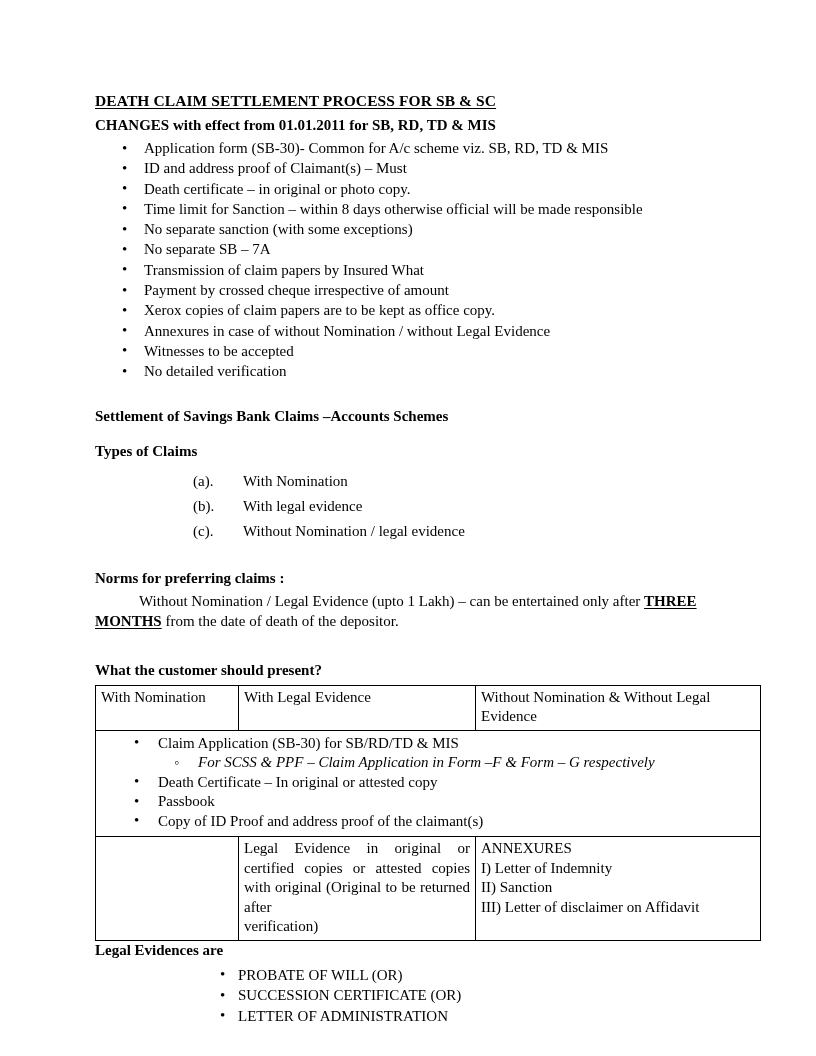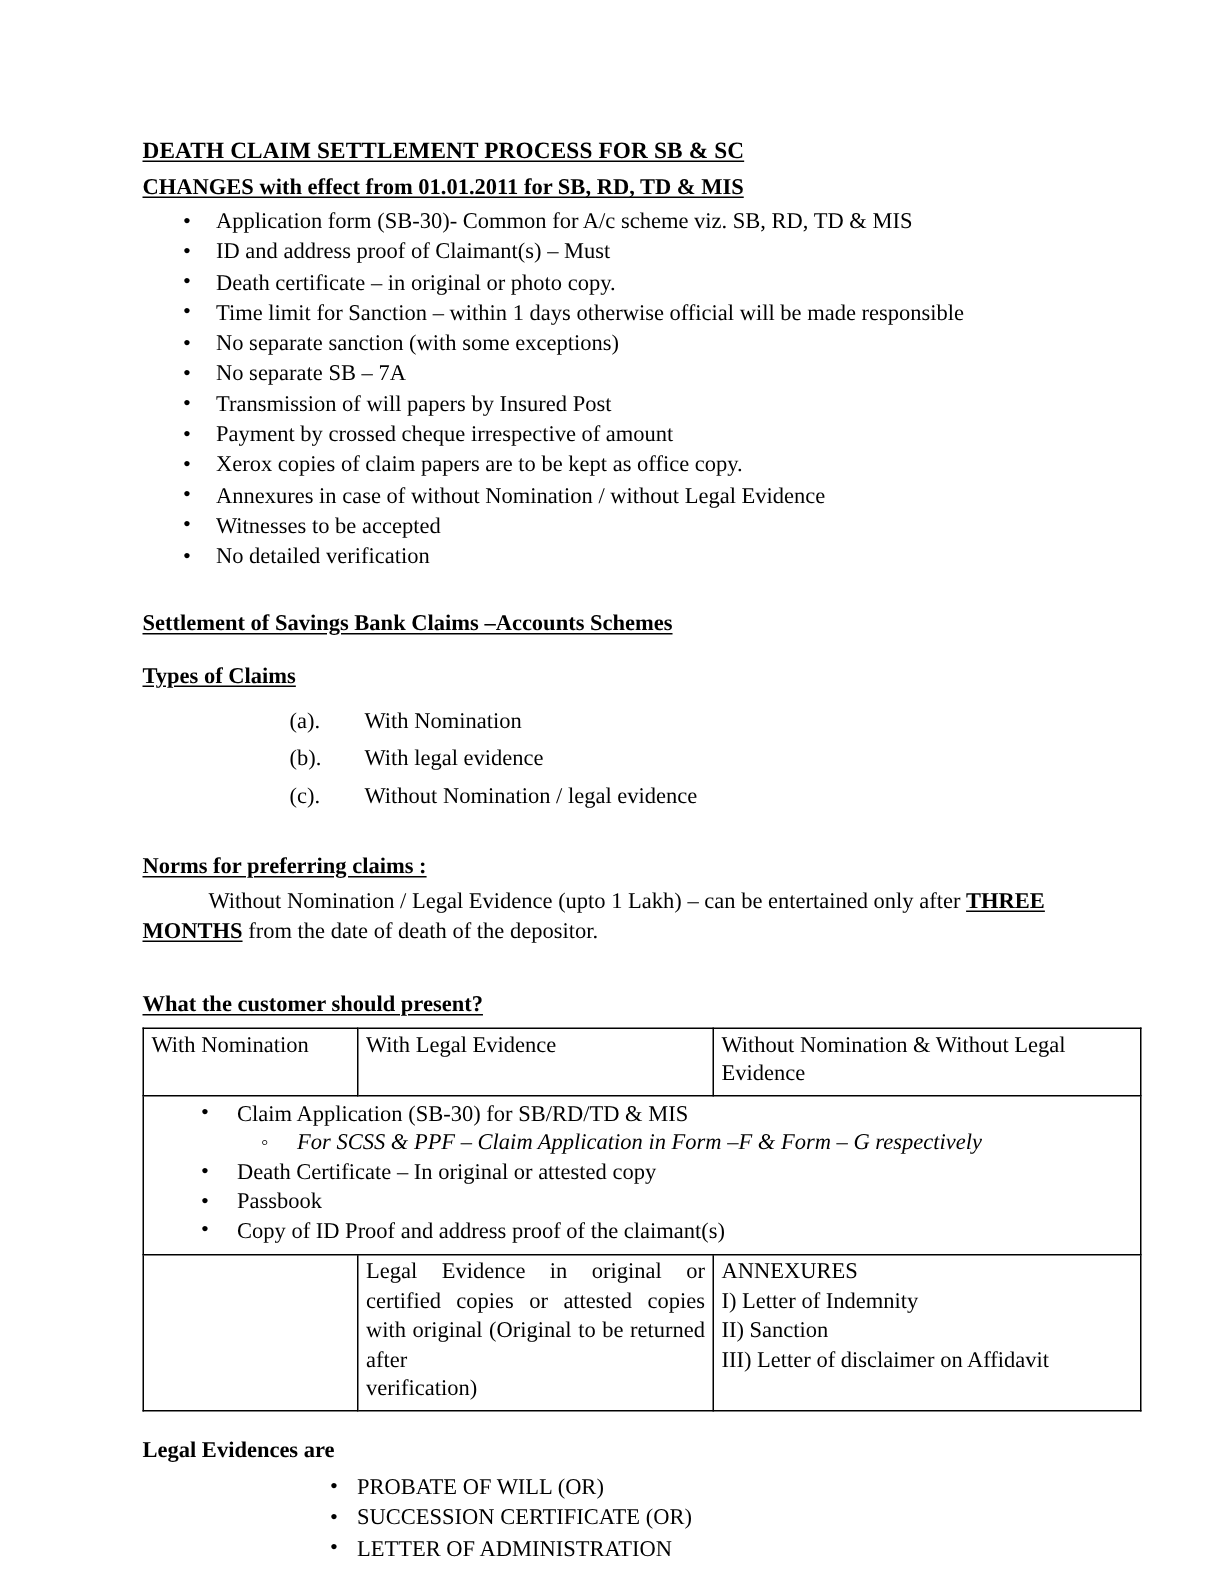--- a/index.html
+++ b/index.html
@@ -35,21 +35,20 @@
   .doc-title span {
     text-decoration: underline;
     text-underline-offset: 2px;
   }
   .sec-head {
     font-weight: bold;
     font-size: 15px;
     margin: 0 0 4px 0;
   }
   .sec-head span {
-    text-decoration: underline;
     text-underline-offset: 2px;
   }
   ul.bullets {
     list-style: none;
     margin: 0;
     padding: 0;
   }
   ul.bullets > li {
     position: relative;
     font-size: 15px;
@@ -153,21 +152,21 @@
     display: block;
     text-align: right;
     text-align-last: left;
   }
   .annex-title {
     text-underline-offset: 2px;
   }
   .legal-ev-head {
     font-weight: bold;
     font-size: 15px;
-    margin-top: 18px;
+    margin-top: 1px;
   }
   ul.bottomlist {
     list-style: none;
     margin: 6px 0 0 0;
     padding: 0;
   }
   ul.bottomlist > li {
     position: relative;
     padding-left: 143px;
     font-size: 15px;
@@ -188,24 +187,24 @@
   <div class="content">
 
     <div class="doc-title"><span>DEATH CLAIM SETTLEMENT PROCESS FOR SB &amp; SC</span></div>
 
     <div class="sec-head"><span>CHANGES with effect from 01.01.2011 for SB, RD, TD &amp; MIS</span></div>
 
     <ul class="bullets">
       <li>Application form (SB-30)- Common for A/c scheme viz. SB, RD, TD &amp; MIS</li>
       <li>ID and address proof of Claimant(s) – Must</li>
       <li>Death certificate – in original or photo copy.</li>
-      <li>Time limit for Sanction – within 1 days otherwise official  will be made responsible</li>
+      <li>Time limit for Sanction – within 8 days otherwise official  will be made responsible</li>
       <li>No separate sanction  (with some exceptions)</li>
       <li>No separate SB – 7A</li>
-      <li>Transmission of will papers by Insured Post</li>
+      <li>Transmission of claim papers by Insured What</li>
       <li>Payment by crossed cheque irrespective of amount</li>
       <li>Xerox copies of claim papers are to be kept as office copy.</li>
       <li>Annexures in case of without Nomination / without Legal Evidence</li>
       <li> Witnesses to be accepted</li>
       <li> No detailed verification</li>
     </ul>
 
     <div class="gap-a"></div>
 
     <div class="sec-head"><span>Settlement of Savings Bank Claims –Accounts Schemes</span></div>

